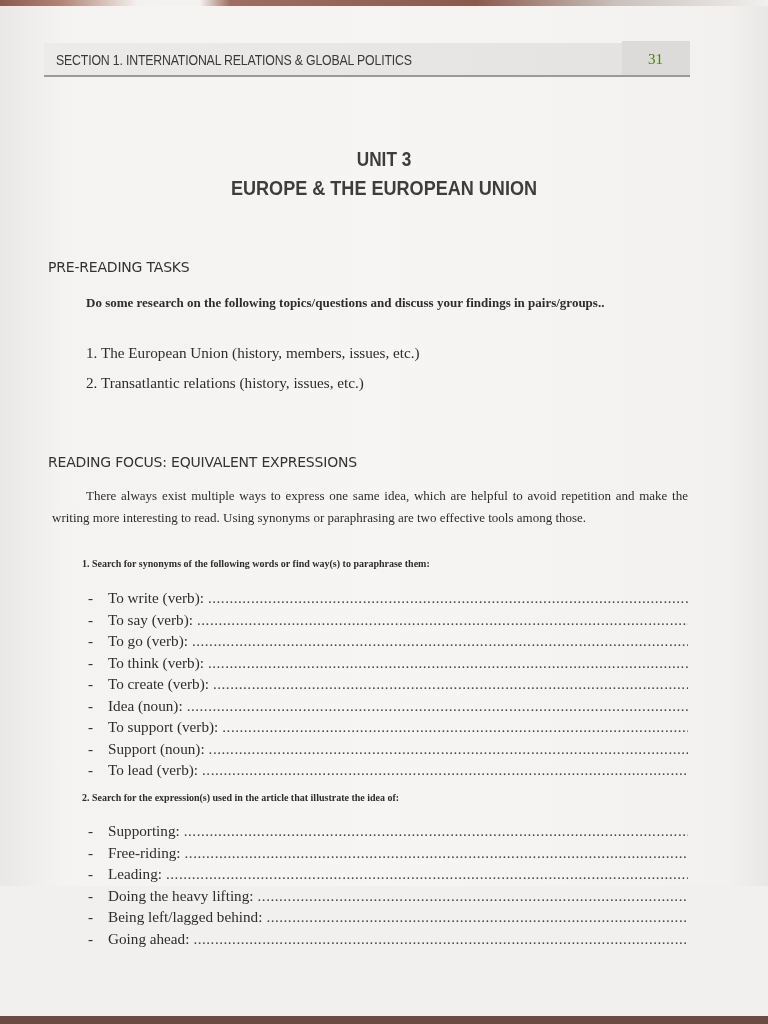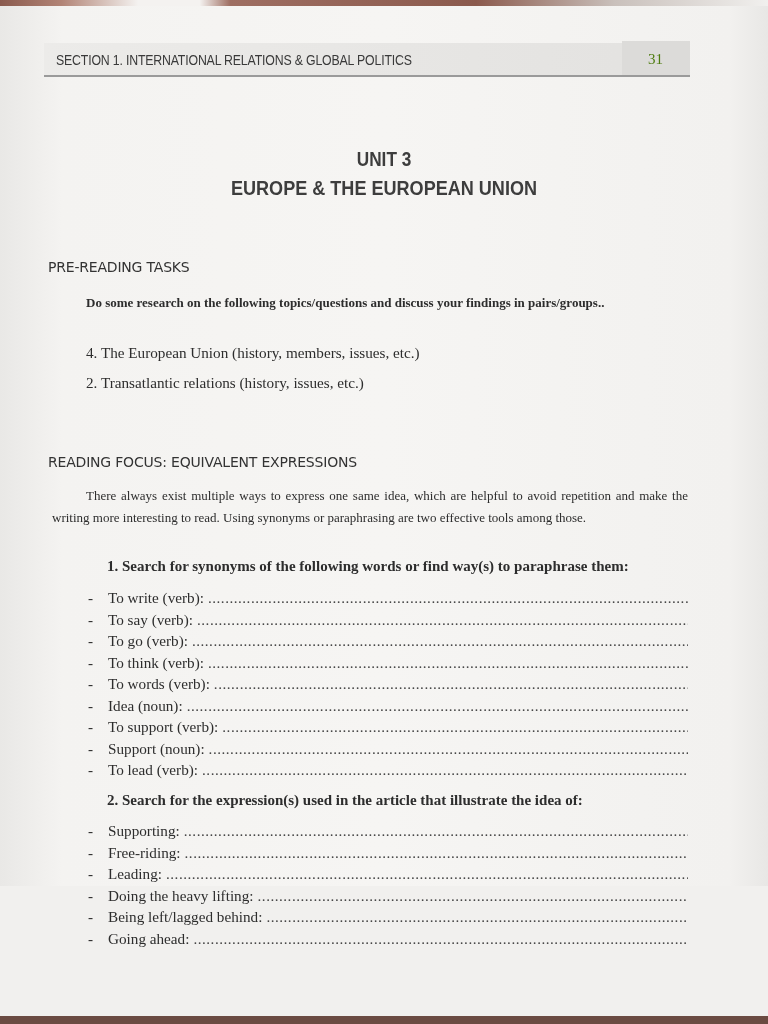--- a/index.html
+++ b/index.html
@@ -54,21 +54,21 @@
   .para {
     position: absolute; left: 52px; width: 636px;
     font-size: 13px; line-height: 21.5px; text-align: justify; color: #2d2d2d;
   }
   .bold { font-weight: bold; }
   .indent { text-indent: 34px; }
   .topic {
     position: absolute; left: 86px; font-size: 15.2px; color: #2d2d2d; white-space: nowrap;
   }
   .task-title {
-    position: absolute; left: 82px; font-size: 15px; font-weight: bold; color: #2d2d2d; white-space: nowrap; margin-left: 25px;
+    position: absolute; left: 82px; font-size: 10px; font-weight: bold; color: #2d2d2d; white-space: nowrap;
   }
   .dash-row {
     position: absolute; left: 88px; width: 600px; height: 21px;
     font-size: 15.2px; color: #2d2d2d; display: flex; white-space: nowrap; overflow: hidden;
   }
   .dash-row .dash { width: 20px; }
   .dash-row .label { flex: none; padding-right: 4px; }
   .dash-row .dots {
     flex: 1; overflow: hidden; letter-spacing: 0.5px; color: #444;
   }
@@ -90,21 +90,21 @@
     </div>
   </div>
 
   <div class="unit-title unit-number">UNIT 3</div>
   <div class="unit-title unit-name">EUROPE &amp; THE EUROPEAN UNION</div>
 
   <div class="section-heading" style="top:253px;">PRE-READING TASKS</div>
 
   <div class="para bold indent" style="top:286px;">Do some research on the following topics/questions and discuss your findings in pairs/groups..</div>
 
-  <div class="topic" style="top:338px;">4. The European Union (history, members, issues, etc.)</div>
+  <div class="topic" style="top:338px;">1. The European Union (history, members, issues, etc.)</div>
   <div class="topic" style="top:368px;">2. Transatlantic relations (history, issues, etc.)</div>
 
   <div class="section-heading" style="top:448px;">READING FOCUS: EQUIVALENT EXPRESSIONS</div>
 
   <div class="para indent" style="top:479px;">There always exist multiple ways to express one same idea, which are helpful to avoid repetition and make the writing more interesting to read. Using synonyms or paraphrasing are two effective tools among those.</div>
 
   <div class="task-title" style="top:552px;">1. Search for synonyms of the following words or find way(s) to paraphrase them:</div>
 
   <div class="dash-row" style="top:583px;">
       <span class="dash">-</span>
@@ -121,21 +121,21 @@
       <span class="label">To go (verb):</span>
       <span class="dots"></span>
     </div>
   <div class="dash-row" style="top:647.5px;">
       <span class="dash">-</span>
       <span class="label">To think (verb):</span>
       <span class="dots"></span>
     </div>
   <div class="dash-row" style="top:669px;">
       <span class="dash">-</span>
-      <span class="label">To words (verb):</span>
+      <span class="label">To create (verb):</span>
       <span class="dots"></span>
     </div>
   <div class="dash-row" style="top:690.5px;">
       <span class="dash">-</span>
       <span class="label">Idea (noun):</span>
       <span class="dots"></span>
     </div>
   <div class="dash-row" style="top:712px;">
       <span class="dash">-</span>
       <span class="label">To support (verb):</span>

